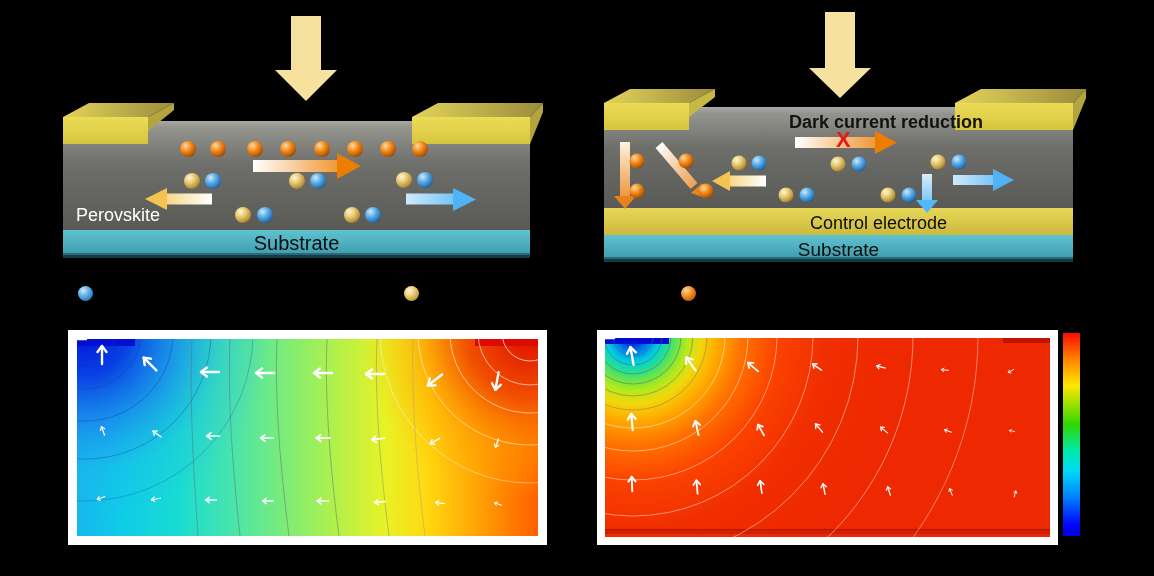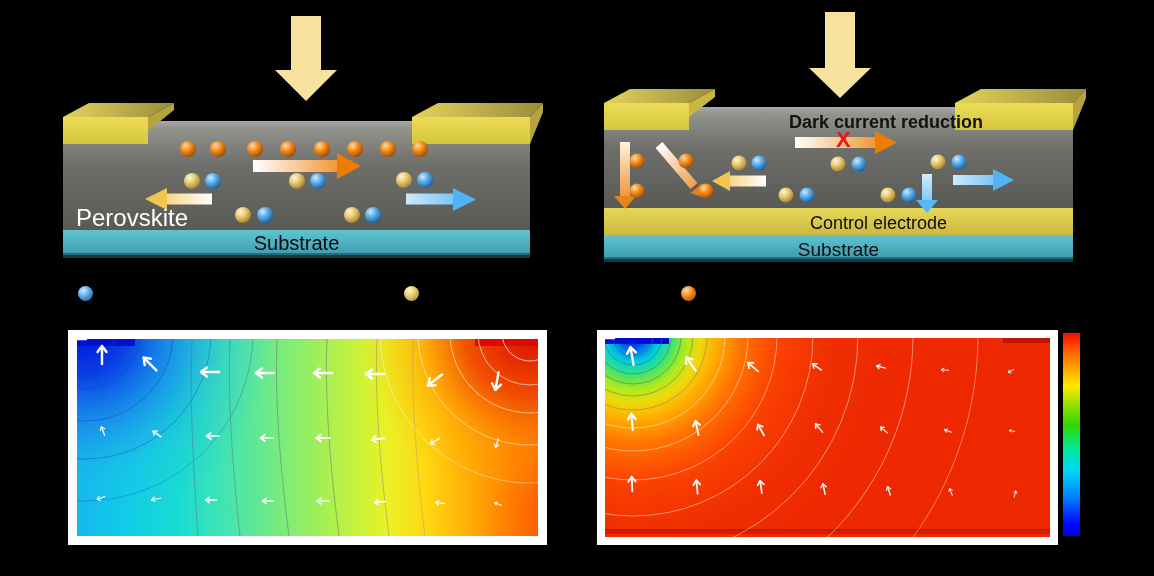--- a/index.html
+++ b/index.html
@@ -1,20 +1,20 @@
 <!DOCTYPE html>
 <html><head>
 <meta charset="utf-8">
 <style>
   html,body{margin:0;padding:0;background:#000;}
   body{width:1154px;height:576px;position:relative;overflow:hidden;
        font-family:"Liberation Sans", sans-serif;}
   .abs{position:absolute;}
   .label{position:absolute;white-space:nowrap;line-height:1;}
-  #perovskite-label{left:76px;top:206px;font-size:24px;color:#fff;}
+  #perovskite-label{left:76px;top:206px;font-size:18px;color:#fff;}
   #substrate-left-label{left:63px;top:233px;width:467px;text-align:center;font-size:20px;color:#0d0d0d;}
   #dark-current-label{left:604px;top:113px;width:564px;text-align:center;font-size:18px;font-weight:bold;color:#121212;}
   #control-electrode-label{left:604px;top:214px;width:549px;text-align:center;font-size:18px;color:#0d0d0d;}
   #substrate-right-label{left:604px;top:240px;width:469px;text-align:center;font-size:19px;color:#0d0d0d;}
   #x-marker{left:836px;top:129px;font-size:22px;font-weight:bold;color:#e61717;}
   .sphere{position:absolute;width:15px;height:15px;border-radius:50%;}
   .sphere.blue{background:radial-gradient(circle at 35% 30%, #cfeaff 0%, #5fb0e8 40%, #2b77b8 75%, #184e80 100%);}
   .sphere.gold{background:radial-gradient(circle at 35% 30%, #fff6d8 0%, #e8cc74 40%, #b8923c 78%, #7a5e22 100%);}
   .sphere.orange{background:radial-gradient(circle at 35% 30%, #ffd9a0 0%, #f08818 45%, #b85a08 78%, #7a3a04 100%);}
   .panel{position:absolute;background:#ffffff;}

